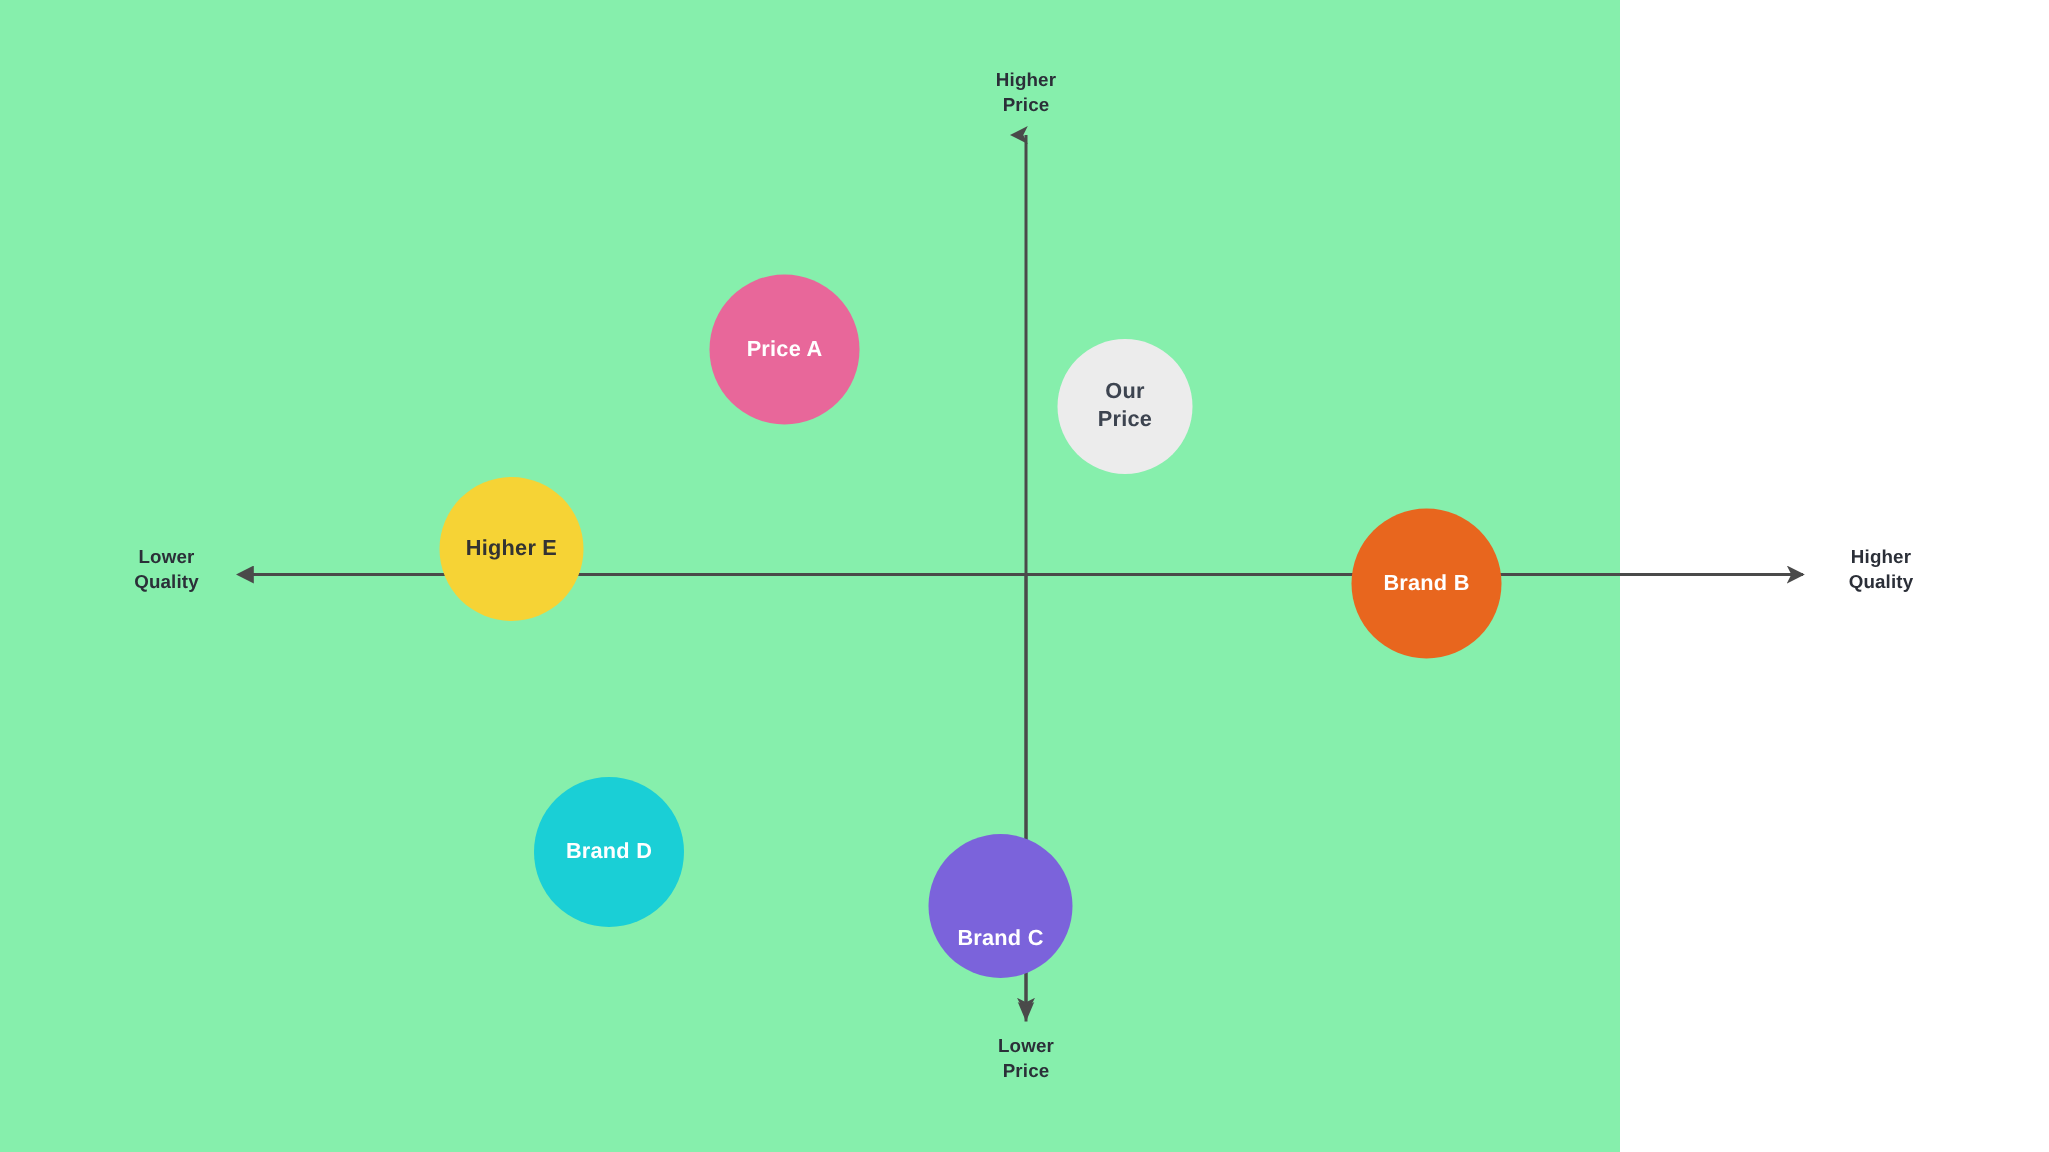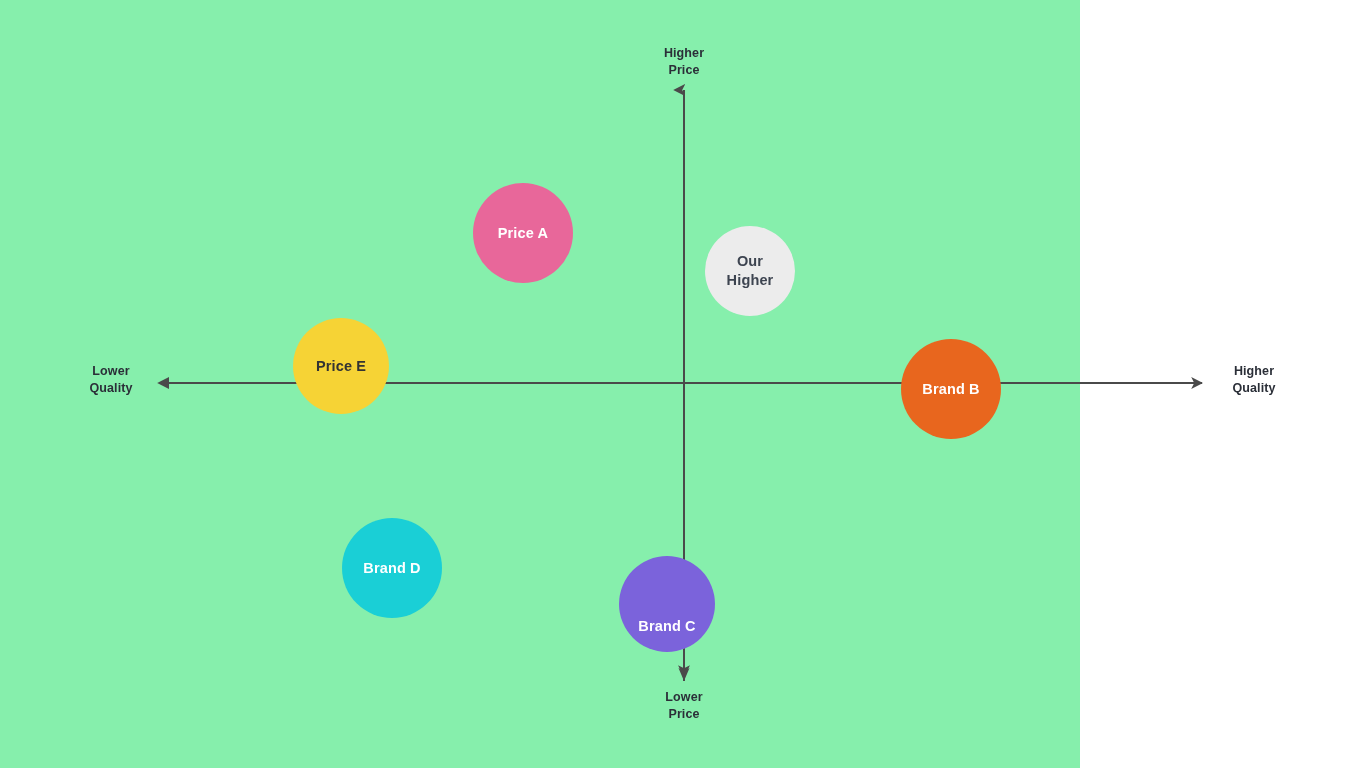--- a/index.html
+++ b/index.html
@@ -124,29 +124,29 @@
 
   <div class="axis-caption" id="caption-higher-quality">Higher
 Quality</div>
 
   <div id="bubbles-layer">
       <div class="bubble" style="width: 100px; height: 100px; left: 473px; top: 183px; background: rgb(232, 103, 154);">
         <span class="bubble-label" style="color: rgb(255, 255, 255);">Price A</span>
       </div>
       <div class="bubble" style="width: 90px; height: 90px; left: 705px; top: 226px; background: rgb(236, 236, 236);">
         <span class="bubble-label" style="color: rgb(61, 68, 80);">Our
-Higher</span>
+Price</span>
       </div>
       <div class="bubble" style="width: 100px; height: 100px; left: 901px; top: 339px; background: rgb(232, 102, 30); text-align: center;">
         <span class="bubble-label" style="color: rgb(255, 255, 255);">Brand B</span>
       </div>
       <div class="bubble" style="width: 96px; height: 96px; left: 619px; top: 556px; background: rgb(123, 99, 219);">
         <span class="bubble-label" style="color: rgb(255, 255, 255); margin-top: 44px;">Brand C</span>
       </div>
-      <div class="bubble" style="width: 100px; height: 100px; left: 342px; top: 518px; background: rgb(26, 207, 214);">
+      <div class="bubble" style="width: 100px; height: 100px; left: 356px; top: 518px; background: rgb(26, 207, 214);">
         <span class="bubble-label" style="color: rgb(255, 255, 255);">Brand D</span>
       </div>
       <div class="bubble" style="width: 96px; height: 96px; left: 293px; top: 318px; background: rgb(246, 211, 53);">
-        <span class="bubble-label" style="color: rgb(51, 51, 51);">Price E</span>
+        <span class="bubble-label" style="color: rgb(51, 51, 51);">Higher E</span>
       </div>
     </div>
 
 </div>
 
 </body></html>

